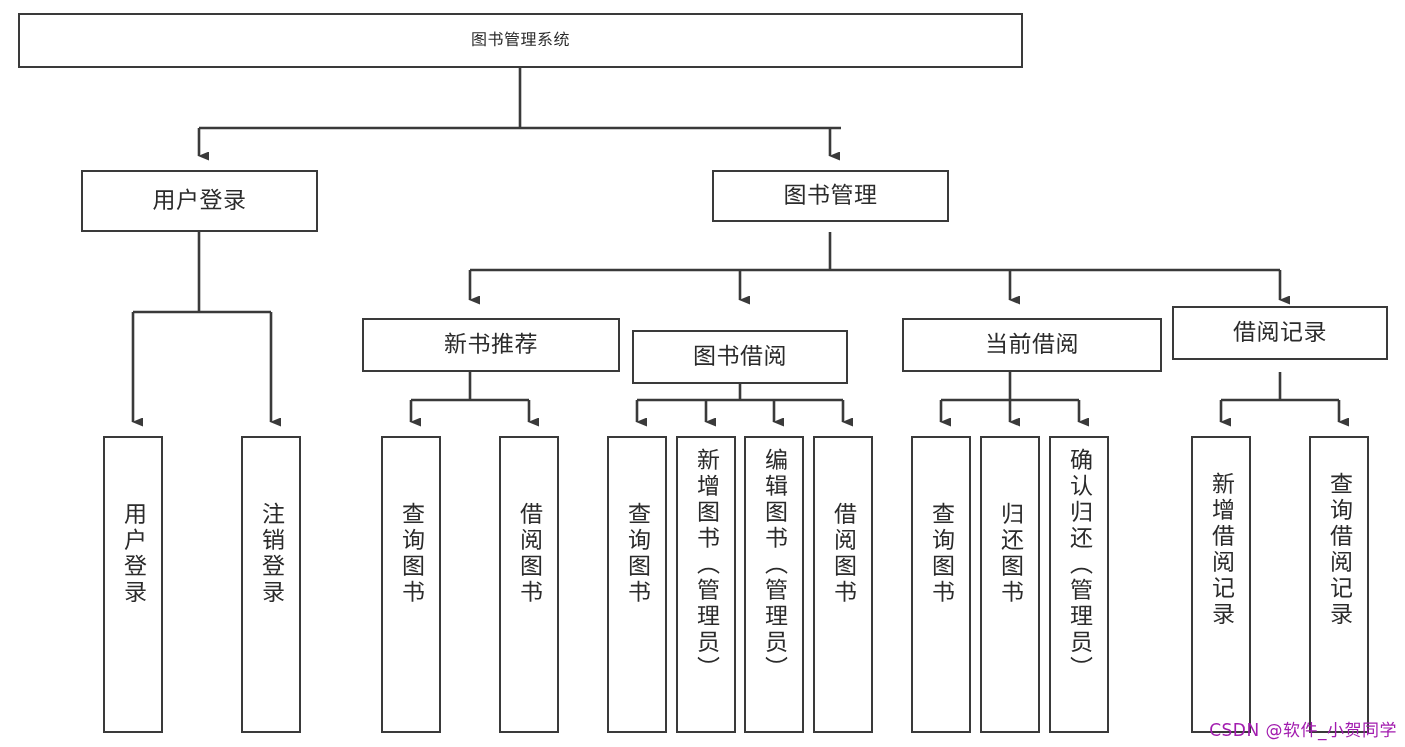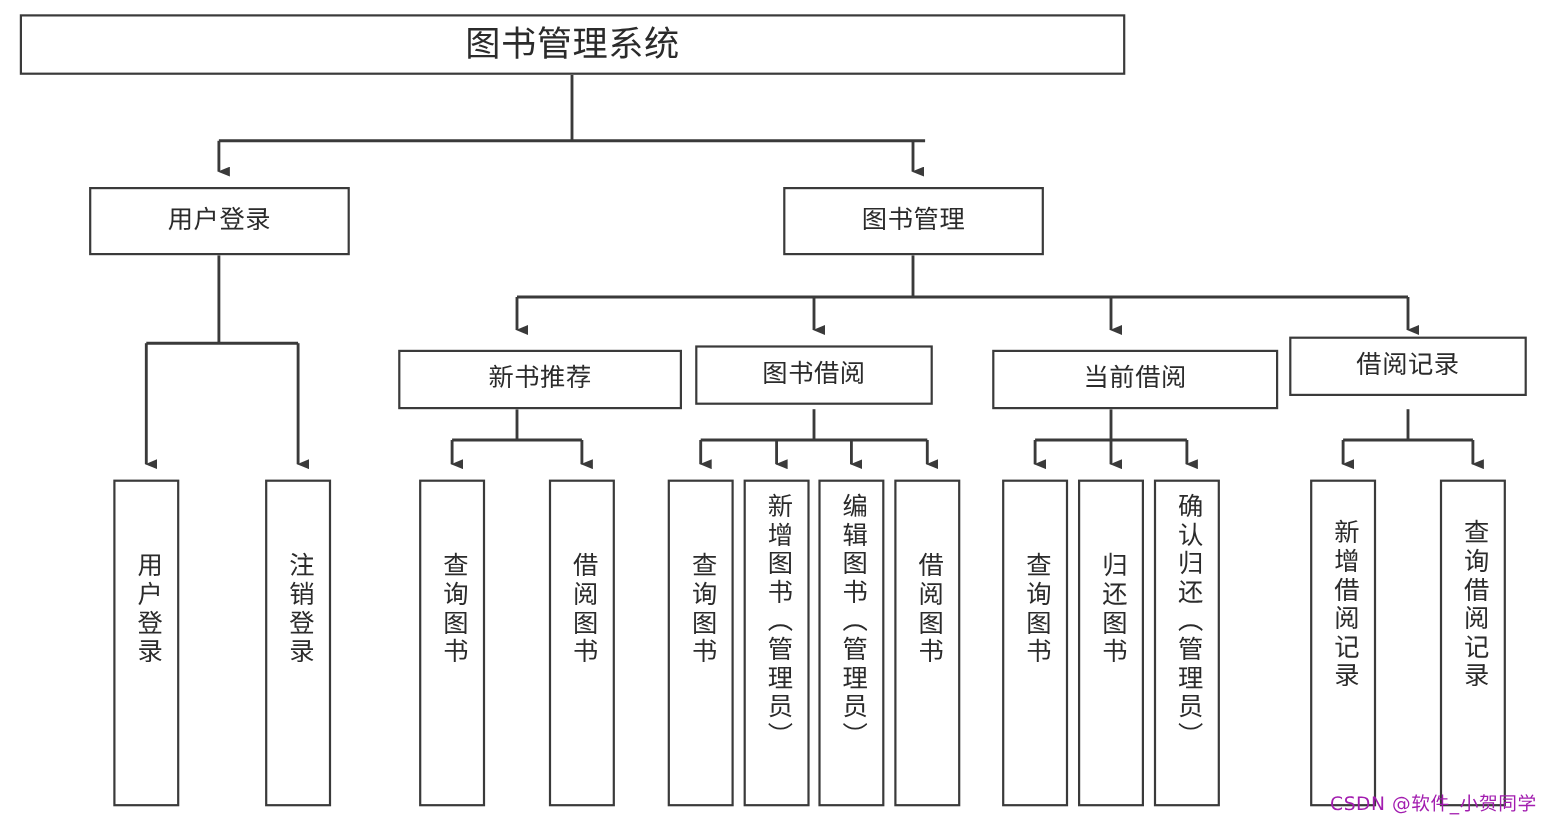--- a/index.html
+++ b/index.html
@@ -39,21 +39,21 @@
     color: #2b2b2b;
     text-align: center;
     line-height: 1.18;
     letter-spacing: 0.5px;
     white-space: nowrap;
   }
   .node.horizontal .node-label {
     font-size: 23px;
   }
   .node.root .node-label {
-    font-size: 32px;
+    font-size: 16px;
   }
   .node.vertical {
     align-items: flex-start;
     padding-top: 4px;
   }
   .node.vertical .node-label {
     writing-mode: vertical-rl;
     text-orientation: upright;
     font-size: 23px;
     letter-spacing: 3px;
@@ -137,28 +137,28 @@
     </g>
   </svg>
 
   <div class="node root horizontal" style="left:18px; top:13px; width:1005px; height:55px;">
     <span class="node-label">图书管理系统</span>
   </div>
 
   <div class="node horizontal" style="left:81px; top:170px; width:237px; height:62px;">
     <span class="node-label">用户登录</span>
   </div>
-  <div class="node horizontal" style="left:712px; top:170px; width:237px; height:62px;">
+  <div class="node horizontal" style="left:712px; top:170px; width:237px; height:52px;">
     <span class="node-label">图书管理</span>
   </div>
 
   <div class="node horizontal" style="left:362px; top:318px; width:258px; height:54px;">
     <span class="node-label">新书推荐</span>
   </div>
-  <div class="node horizontal" style="left:632px; top:314px; width:216px; height:54px;">
+  <div class="node horizontal" style="left:632px; top:330px; width:216px; height:54px;">
     <span class="node-label">图书借阅</span>
   </div>
   <div class="node horizontal" style="left:902px; top:318px; width:260px; height:54px;">
     <span class="node-label">当前借阅</span>
   </div>
   <div class="node horizontal" style="left:1172px; top:306px; width:216px; height:54px;">
     <span class="node-label">借阅记录</span>
   </div>
 
   <div class="node vertical mid" style="left:103px; top:436px; width:60px; height:297px;">

